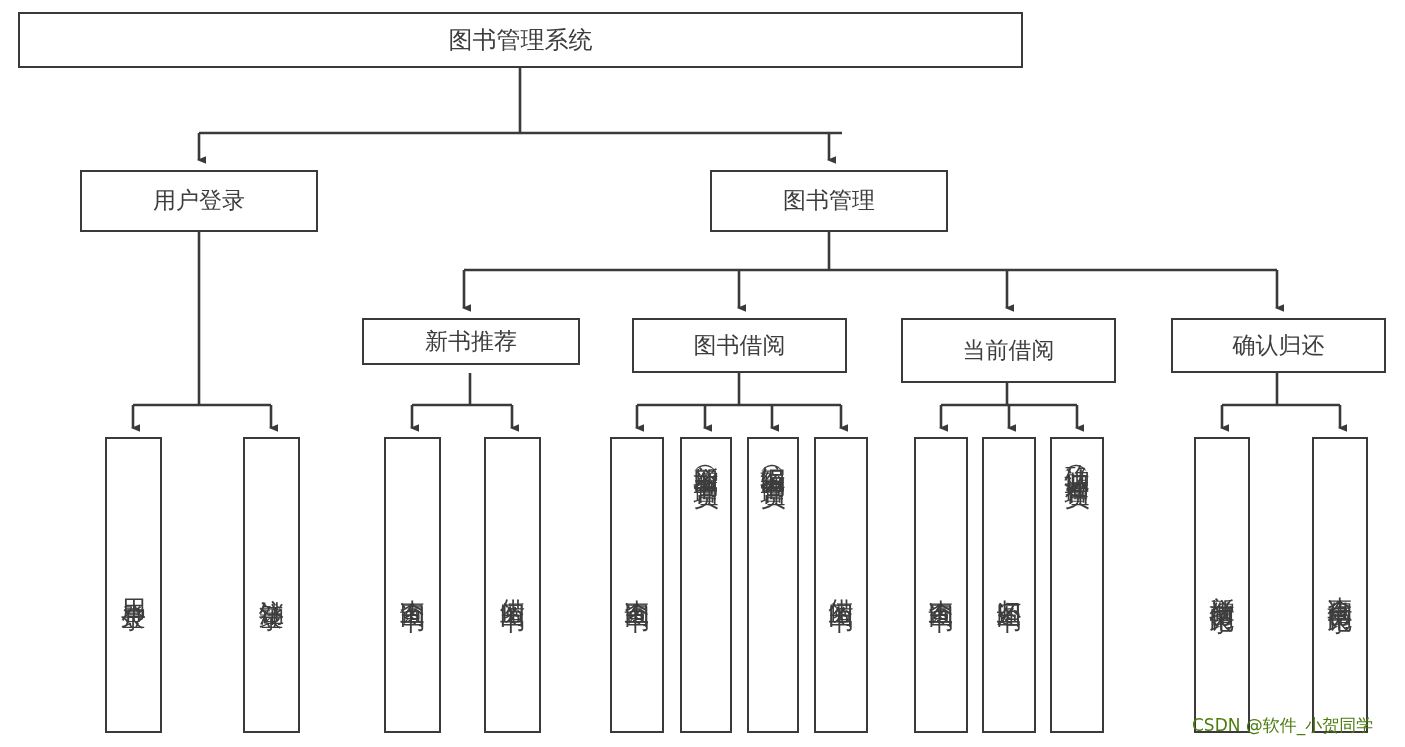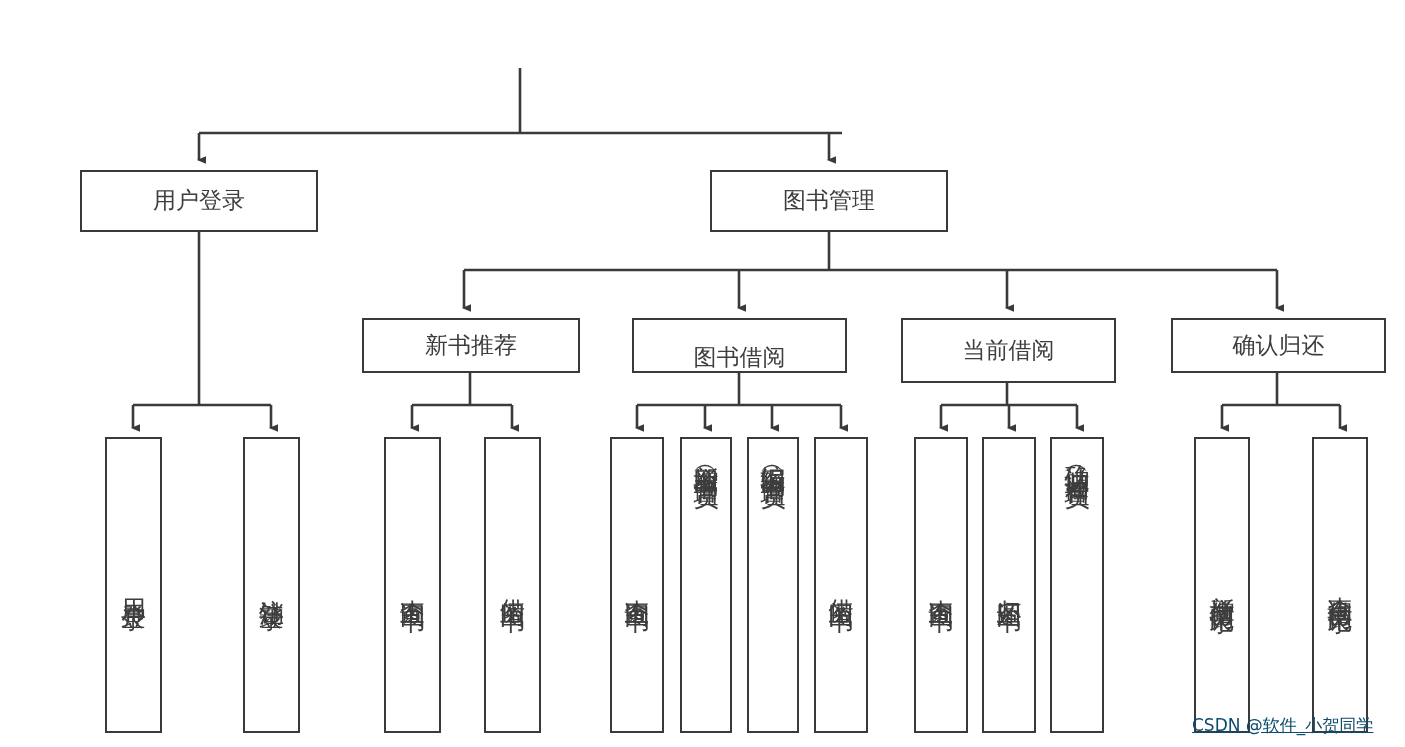--- a/index.html
+++ b/index.html
@@ -61,25 +61,24 @@
     white-space: nowrap;
   }
   .node.vert.top-aligned {
     align-items: flex-start;
   }
   #watermark {
     position: absolute;
     left: 1192px;
     top: 714px;
     font-size: 17px;
-    color: #0c4a6e;
+    color: #4d7c0f;
     white-space: nowrap;
     z-index: 6;
     font-family: "DejaVu Sans", "Liberation Sans", sans-serif;
-    text-decoration: underline;
   }
 </style>
 </head>
 <body>
 
 <div id="diagram-canvas">
 
   <svg id="connector-layer" viewBox="0 0 1405 747" xmlns="http://www.w3.org/2000/svg">
     <defs>
       <marker id="arrowhead" markerWidth="10" markerHeight="10" refX="4" refY="7.4" orient="auto" markerUnits="userSpaceOnUse">
@@ -123,34 +122,37 @@
       <path d="M1009,405 L1009,428" marker-end="url(#arrowhead)"></path>
       <path d="M1077,405 L1077,428" marker-end="url(#arrowhead)"></path>
 
       <path d="M1277,373 L1277,405"></path>
       <path d="M1222,405 L1340,405"></path>
       <path d="M1222,405 L1222,428" marker-end="url(#arrowhead)"></path>
       <path d="M1340,405 L1340,428" marker-end="url(#arrowhead)"></path>
     </g>
   </svg>
 
+  <div class="node horiz root" style="left:18px; top:12px; width:1005px; height:56px;">
+    <span class="node-label">图书管理系统</span>
+  </div>
 
   <div class="node horiz" style="left:80px; top:170px; width:238px; height:62px;">
     <span class="node-label">用户登录</span>
   </div>
 
   <div class="node horiz" style="left:710px; top:170px; width:238px; height:62px;">
     <span class="node-label">图书管理</span>
   </div>
 
-  <div class="node horiz" style="left:362px; top:318px; width:218px; height:55px;">
+  <div class="node horiz" style="left:362px; top:318px; width:218px; height:47px;">
     <span class="node-label">新书推荐</span>
   </div>
 
-  <div class="node horiz" style="left:632px; top:318px; width:215px; height:55px;align-items:flex-end;">
+  <div class="node horiz" style="left:632px; top:318px; width:215px; height:55px;">
     <span class="node-label">图书借阅</span>
   </div>
 
   <div class="node horiz" style="left:901px; top:318px; width:215px; height:65px;">
     <span class="node-label">当前借阅</span>
   </div>
 
   <div class="node horiz" style="left:1171px; top:318px; width:215px; height:55px;">
     <span class="node-label">确认归还</span>
   </div>

